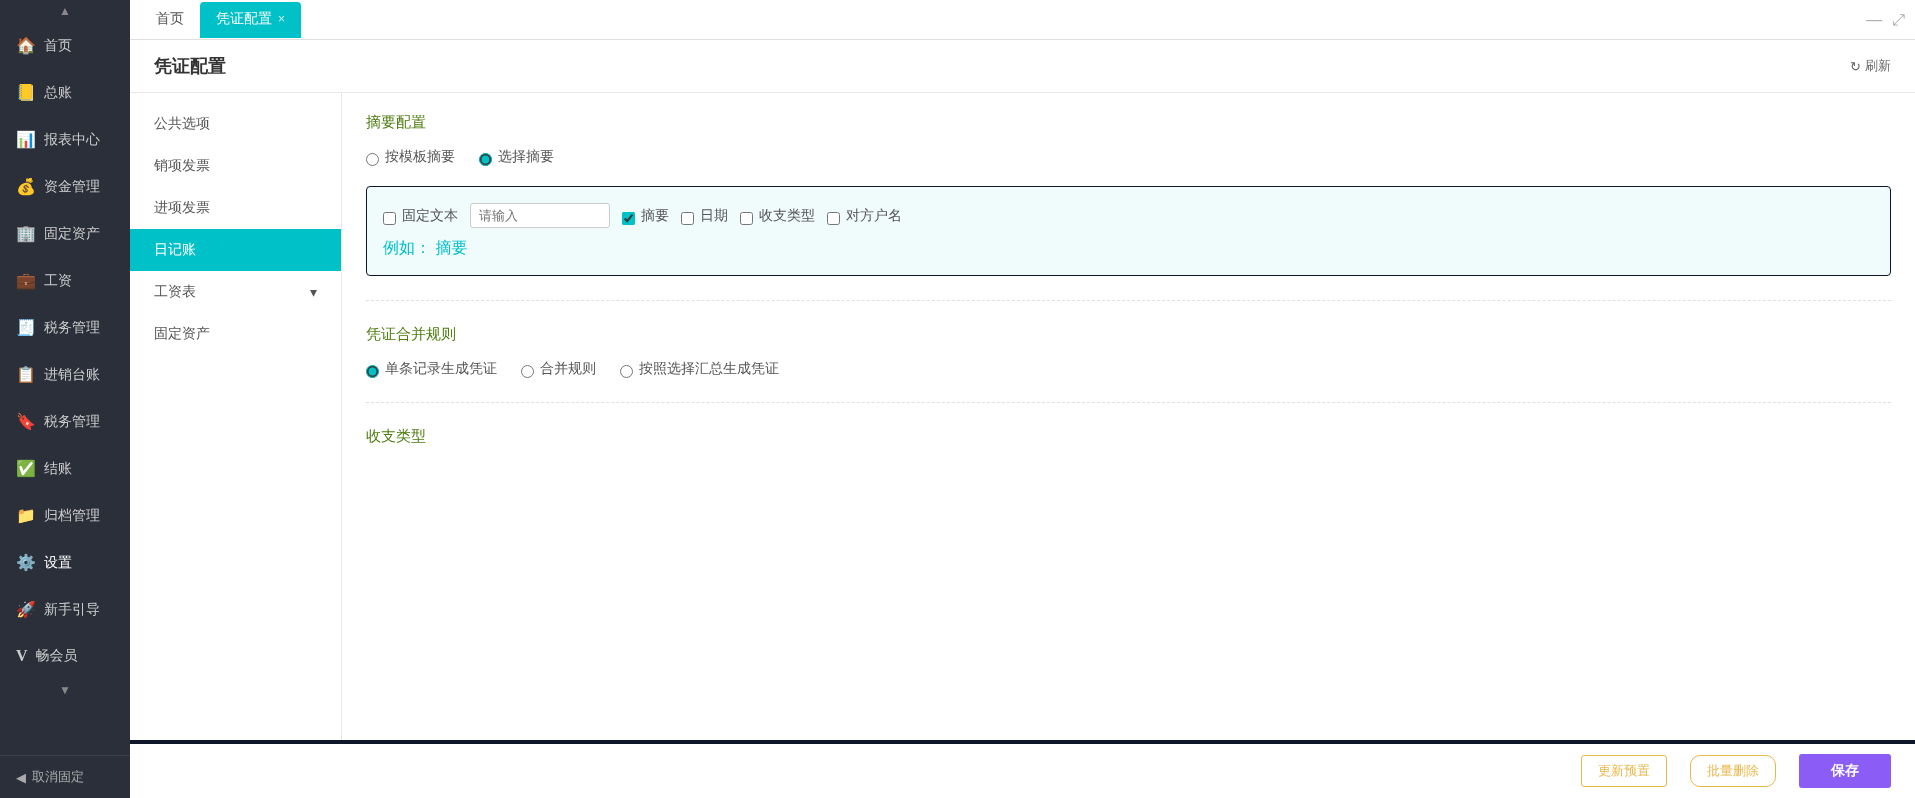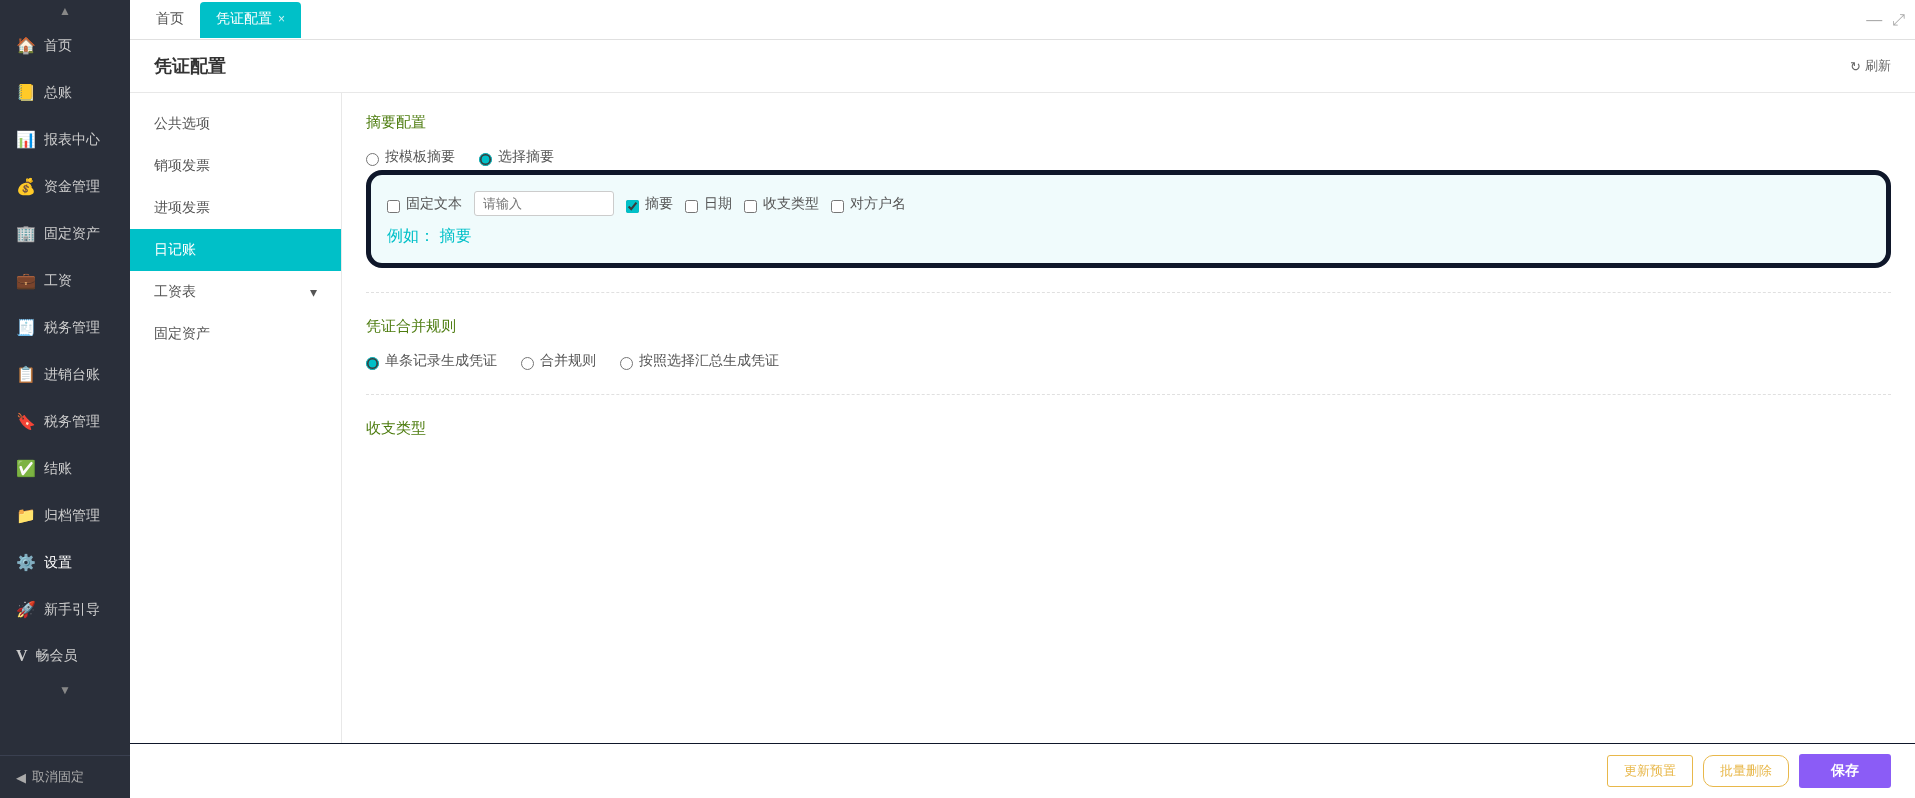--- a/index.html
+++ b/index.html
@@ -192,24 +192,24 @@
     }
     .option-item input[type="radio"],
     .option-item input[type="checkbox"] {
       cursor: pointer;
       accent-color: #00c0c8;
     }
 
     
     .summary-box {
       background: #f0fbfc;
-      border: 5px solid #0f172a;
-      border-radius: 16px;
+      border: 1px solid #0f172a;
+      border-radius: 4px;
       padding: 16px;
-      margin-top: 4px;
+      margin-top: 20px;
     }
     .summary-fields {
       display: flex;
       align-items: center;
       gap: 12px;
       flex-wrap: wrap;
     }
     .summary-input {
       border: 1px solid #ccc;
       border-radius: 3px;
@@ -220,26 +220,26 @@
     }
     .example-text {
       color: #00c0c8;
       font-size: 16px;
       margin-top: 10px;
     }
 
     
     .bottom-bar {
       background: #fff;
-      border-top: 1px solid #0f172a;
+      border-top: 4px solid #0f172a;
       padding: 10px 24px;
       display: flex;
       align-items: center;
       justify-content: flex-end;
-      gap: 10px;
+      gap: 23px;
     }
     .btn-update {
       padding: 6px 16px;
       background: #fff;
       border: 1px solid #e8b84b;
       color: #e8b84b;
       border-radius: 3px;
       cursor: pointer;
       font-size: 13px;
     }

